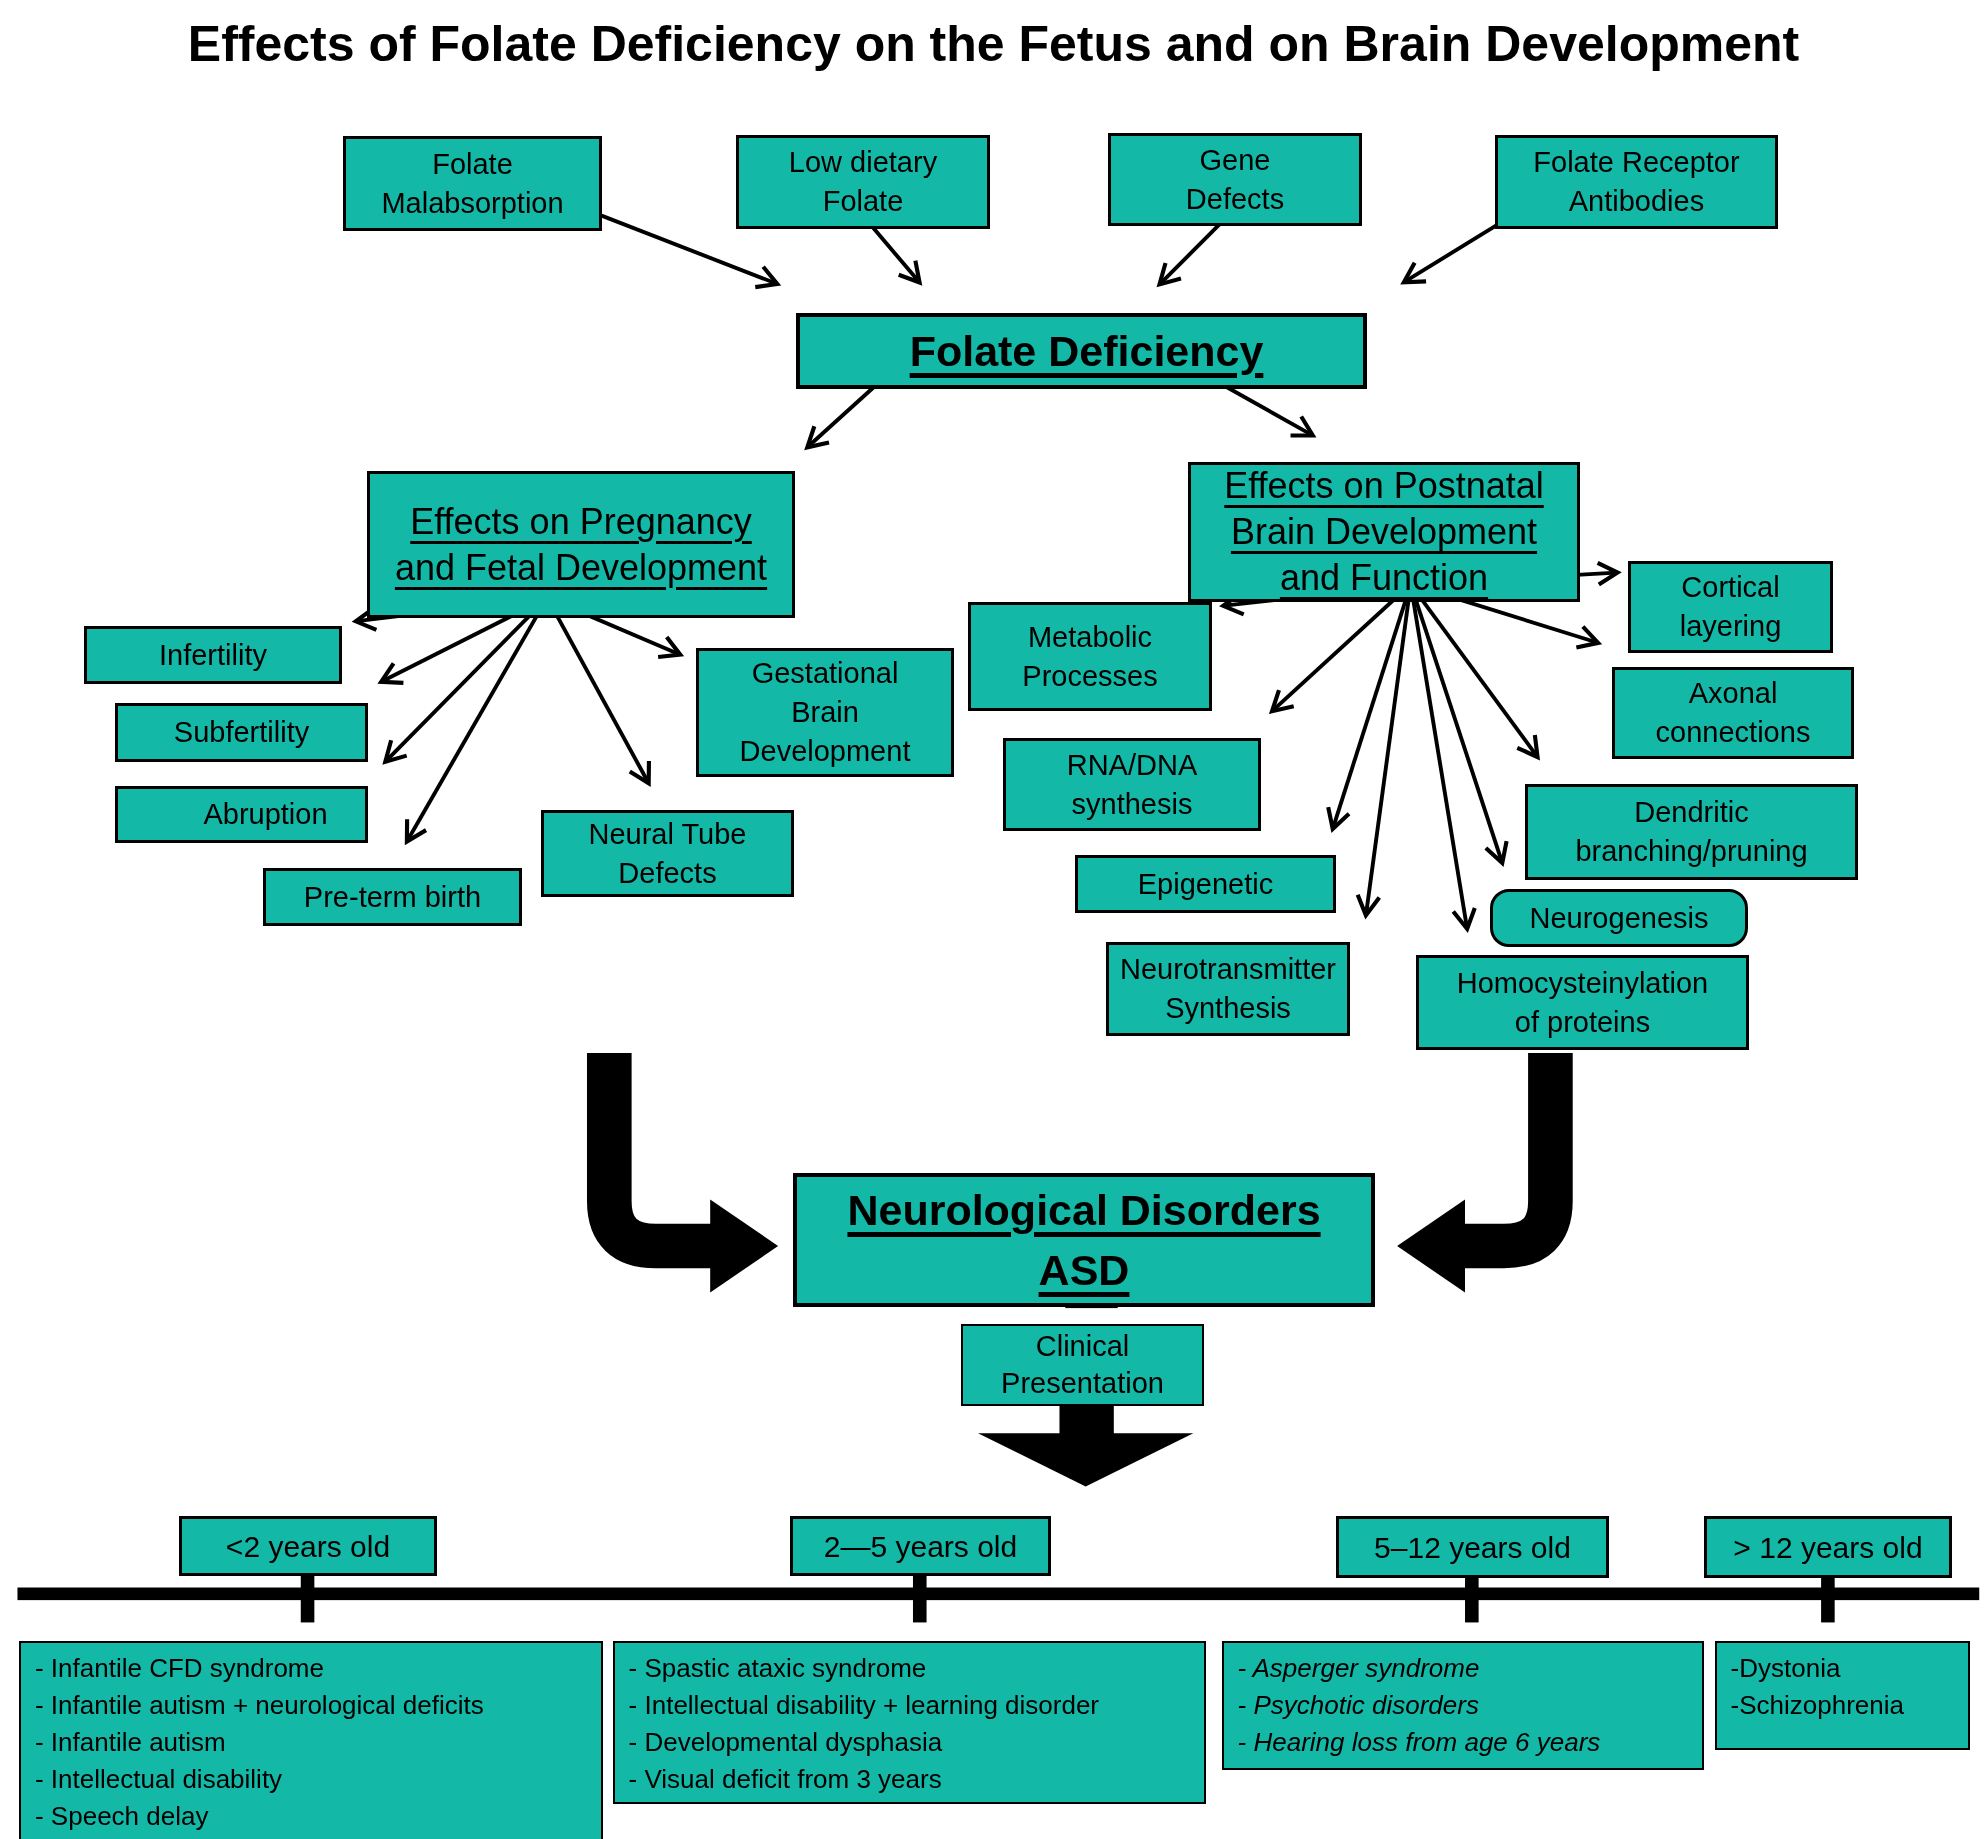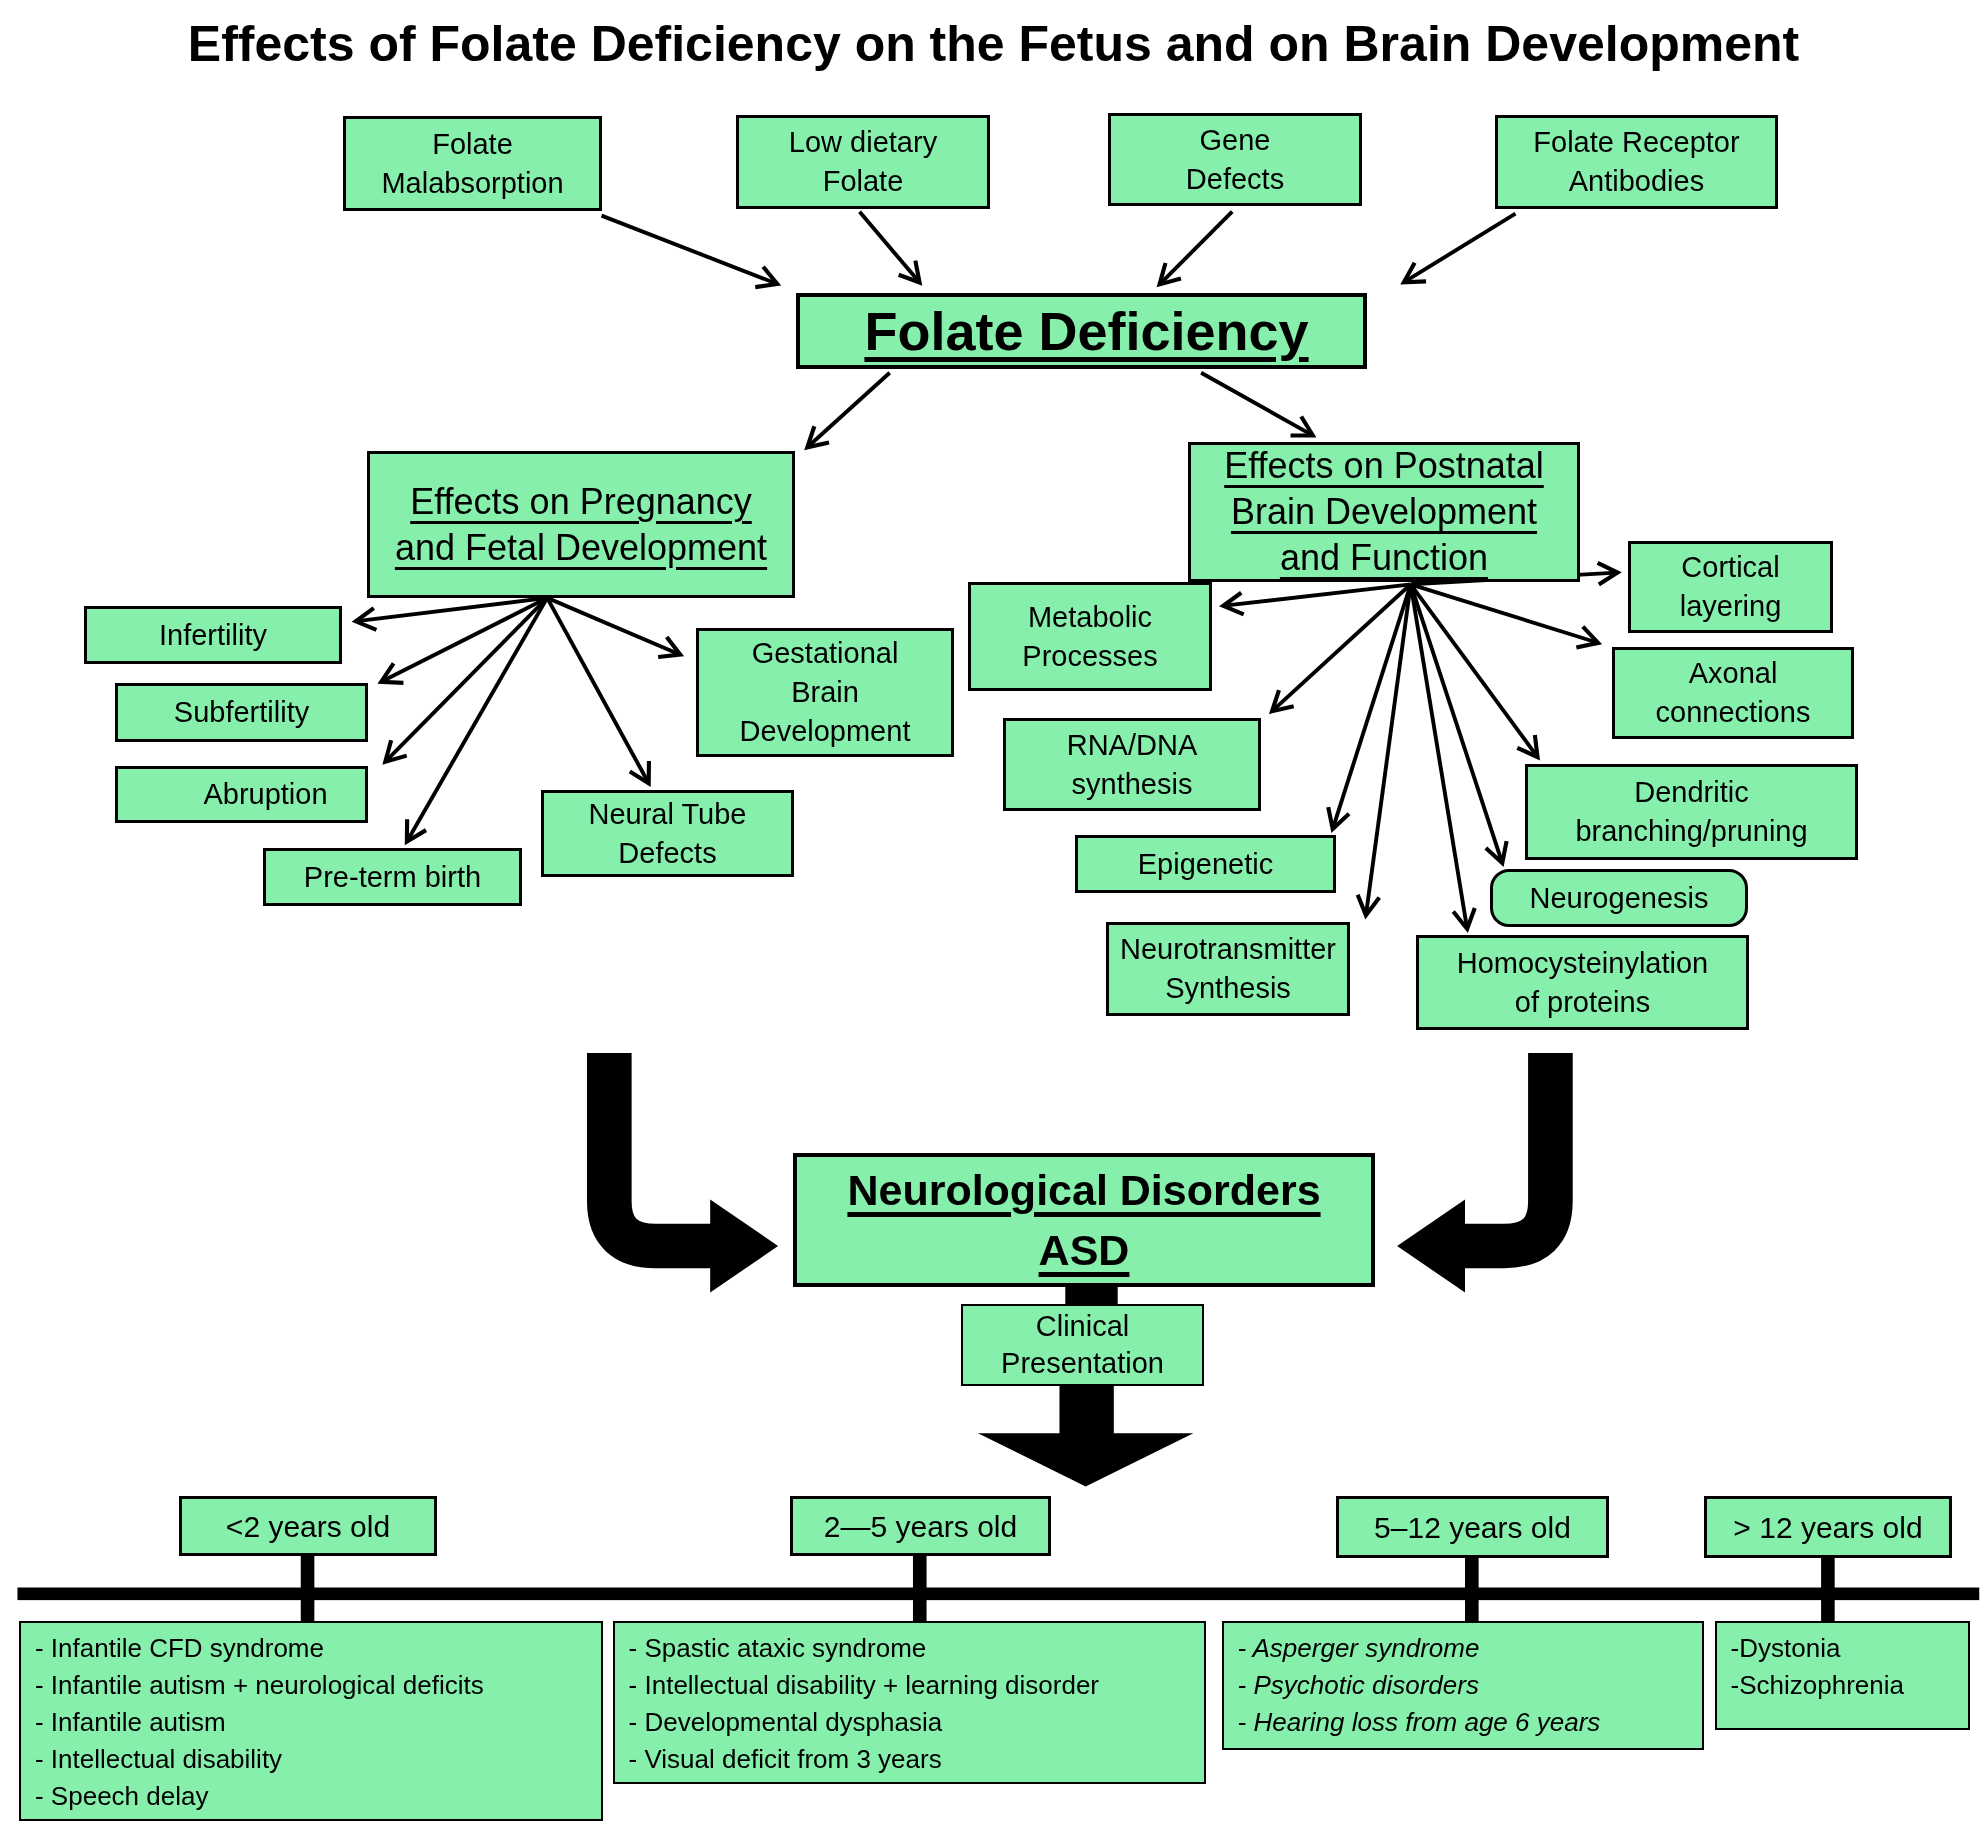--- a/index.html
+++ b/index.html
@@ -1,25 +1,25 @@
 <!DOCTYPE html>
 <html><head>
 <meta charset="utf-8">
 <style>
   html,body{margin:0;padding:0;background:#ffffff;}
   #stage{position:relative;width:1987px;height:1840px;background:#ffffff;
          font-family:"Liberation Sans","DejaVu Sans",sans-serif;color:#000;overflow:hidden;}
   #wires{position:absolute;left:0;top:0;width:1987px;height:1840px;}
-  .box{position:absolute;background:#86efac;border:3.9px solid #000;box-sizing:border-box;
+  .box{position:absolute;background:#14b8a6;border:3.9px solid #000;box-sizing:border-box;
        display:flex;align-items:center;justify-content:center;text-align:center;
-       white-space:pre-line;font-size:29px;line-height:39px;}
+       white-space:pre-line;font-size:29px;line-height:39px;margin-top:20px;}
   .title{position:absolute;left:0;top:9.7px;width:1987px;height:68px;text-align:center;
          font-size:50px;line-height:68px;font-weight:bold;}
   .emph{font-weight:bold;text-decoration:underline;text-decoration-thickness:4.9px;text-underline-offset:6.8px;}
-  .fd{font-size:54px;line-height:68px;padding-left:10px;}
+  .fd{font-size:43px;line-height:68px;padding-left:10px;}
   .hdr{font-size:36px;line-height:46px;text-decoration:underline;text-decoration-thickness:2.9px;text-underline-offset:6.8px;}
   .neuro{font-size:43px;line-height:60px;border-width:4.9px;}
   .clin{font-size:29px;line-height:37px;border-width:2.9px;}
   .age{font-size:30px;}
   .desc{border-width:2.9px;align-items:flex-start;justify-content:flex-start;
         flex-direction:column;text-align:left;padding:6.8px 13.6px;font-size:26px;line-height:37px;}
   .desc div{white-space:nowrap;}
 </style>
 </head>
 <body>

